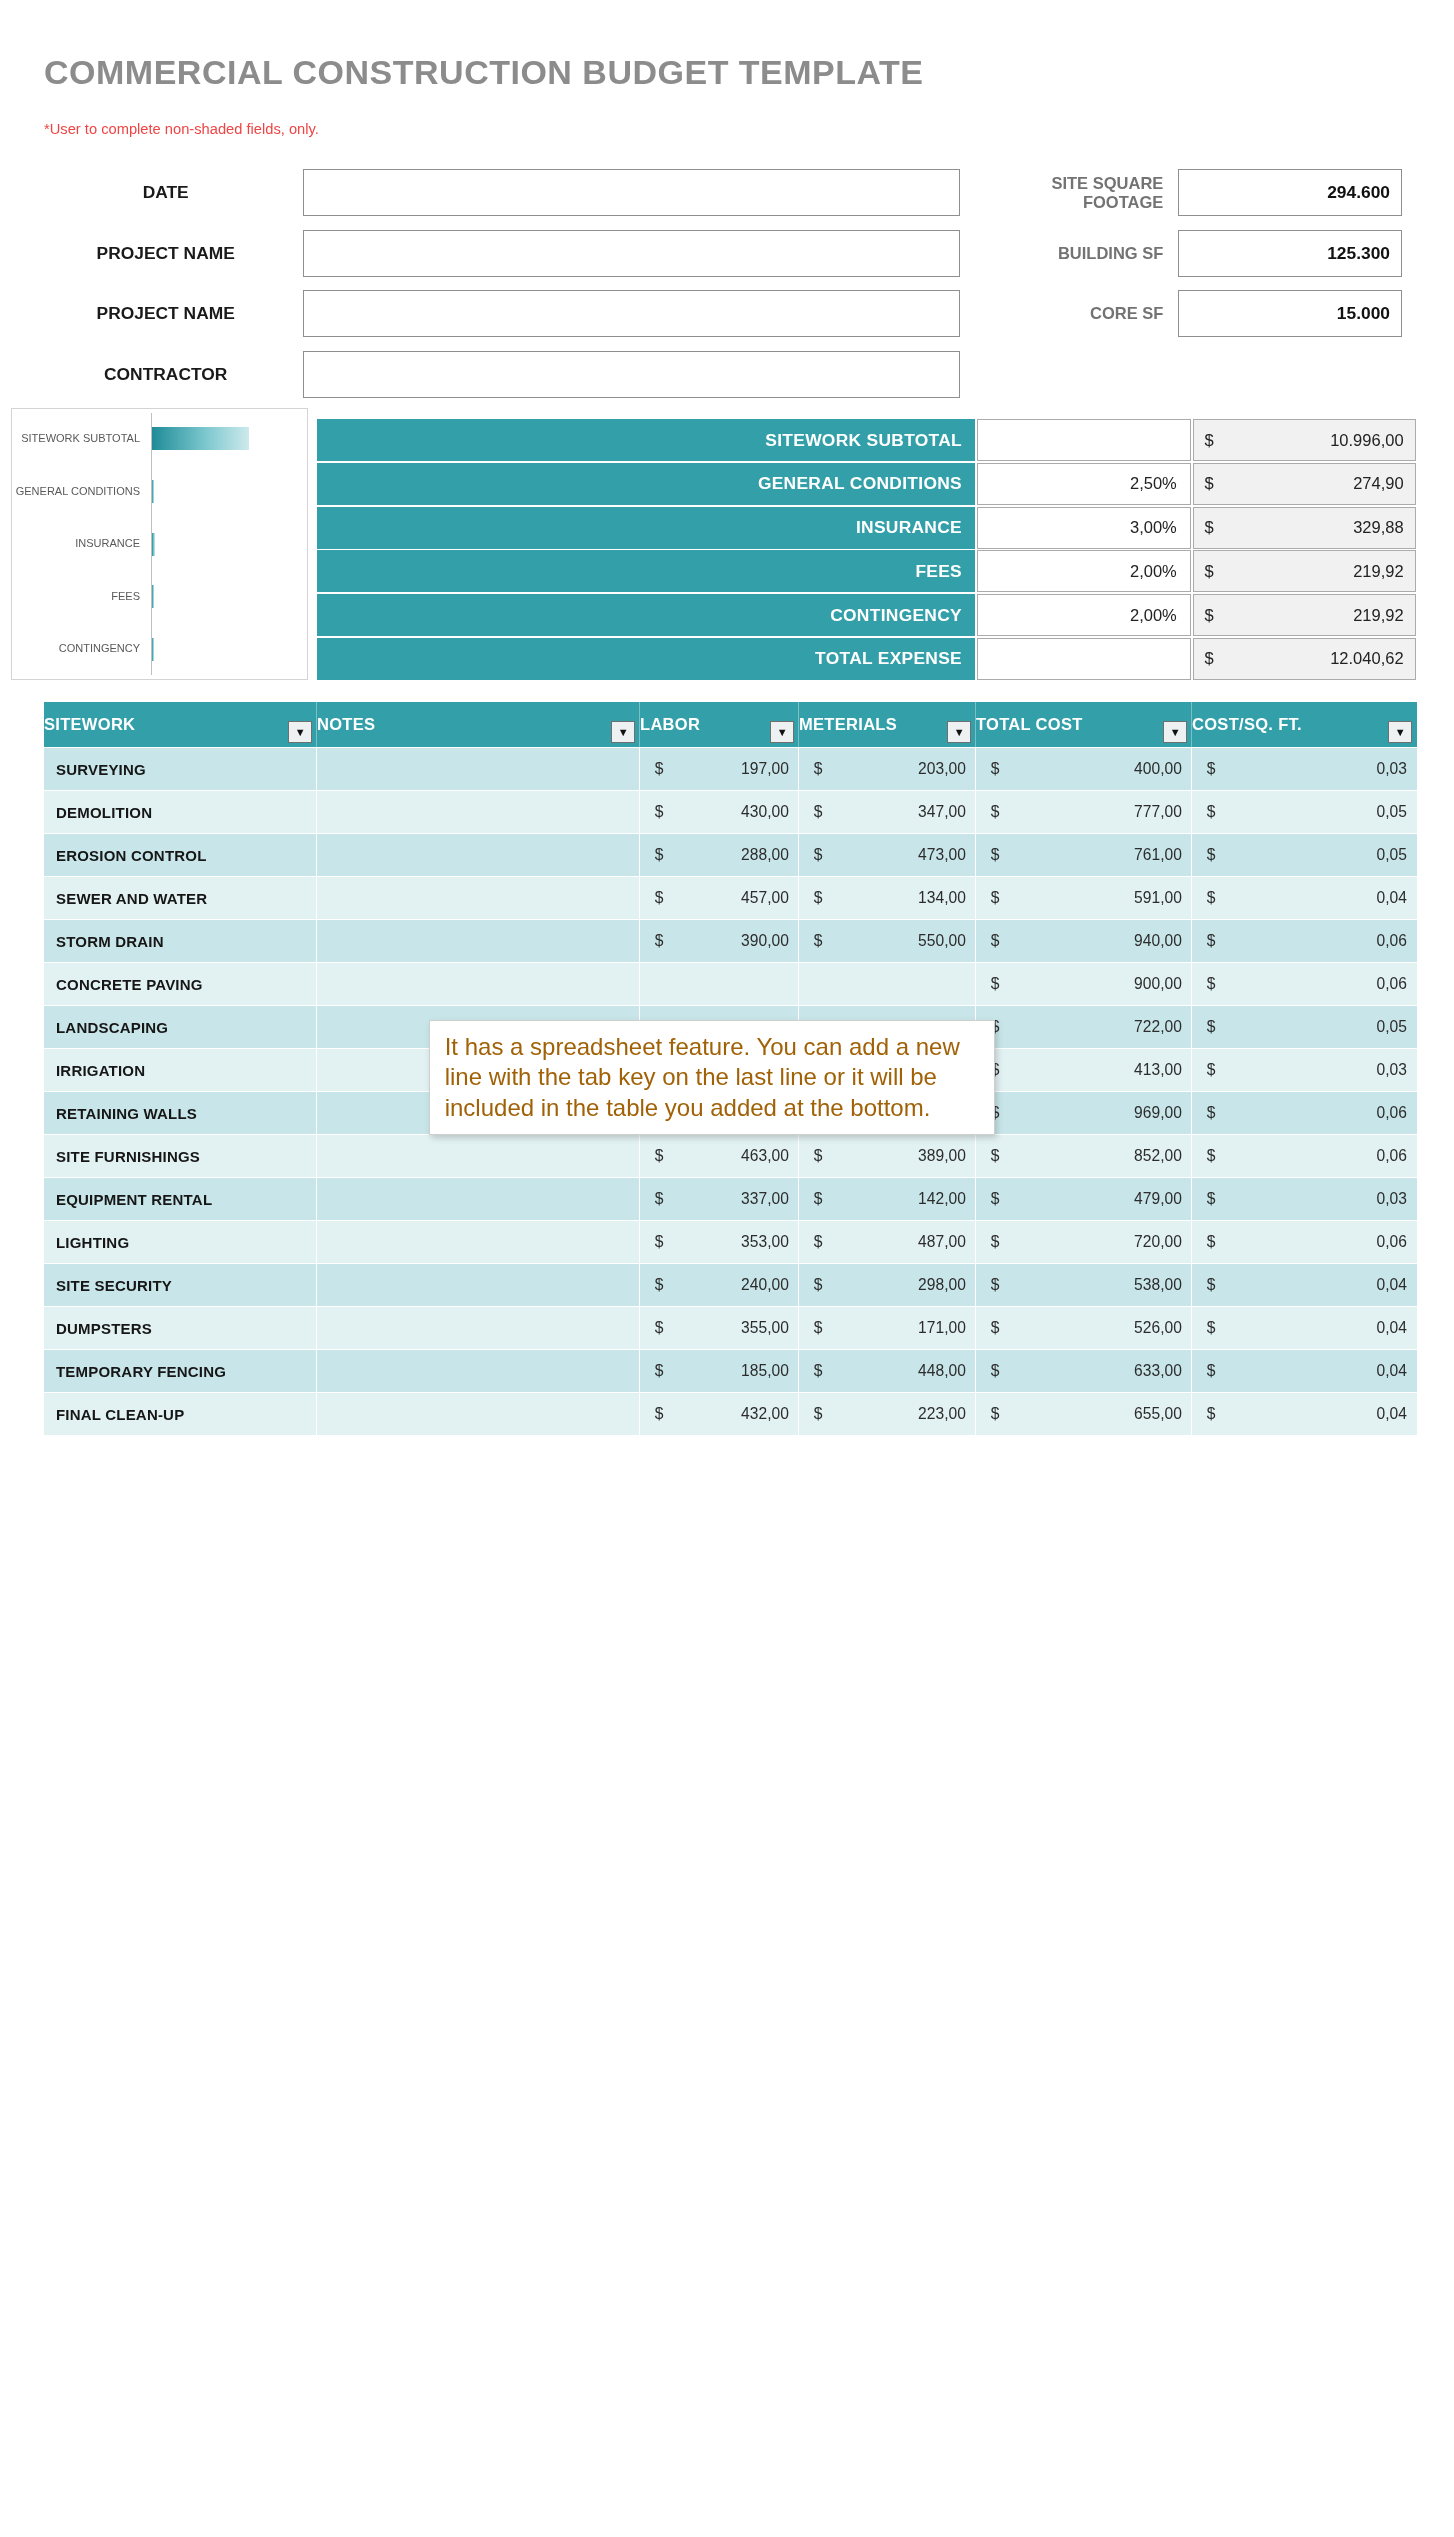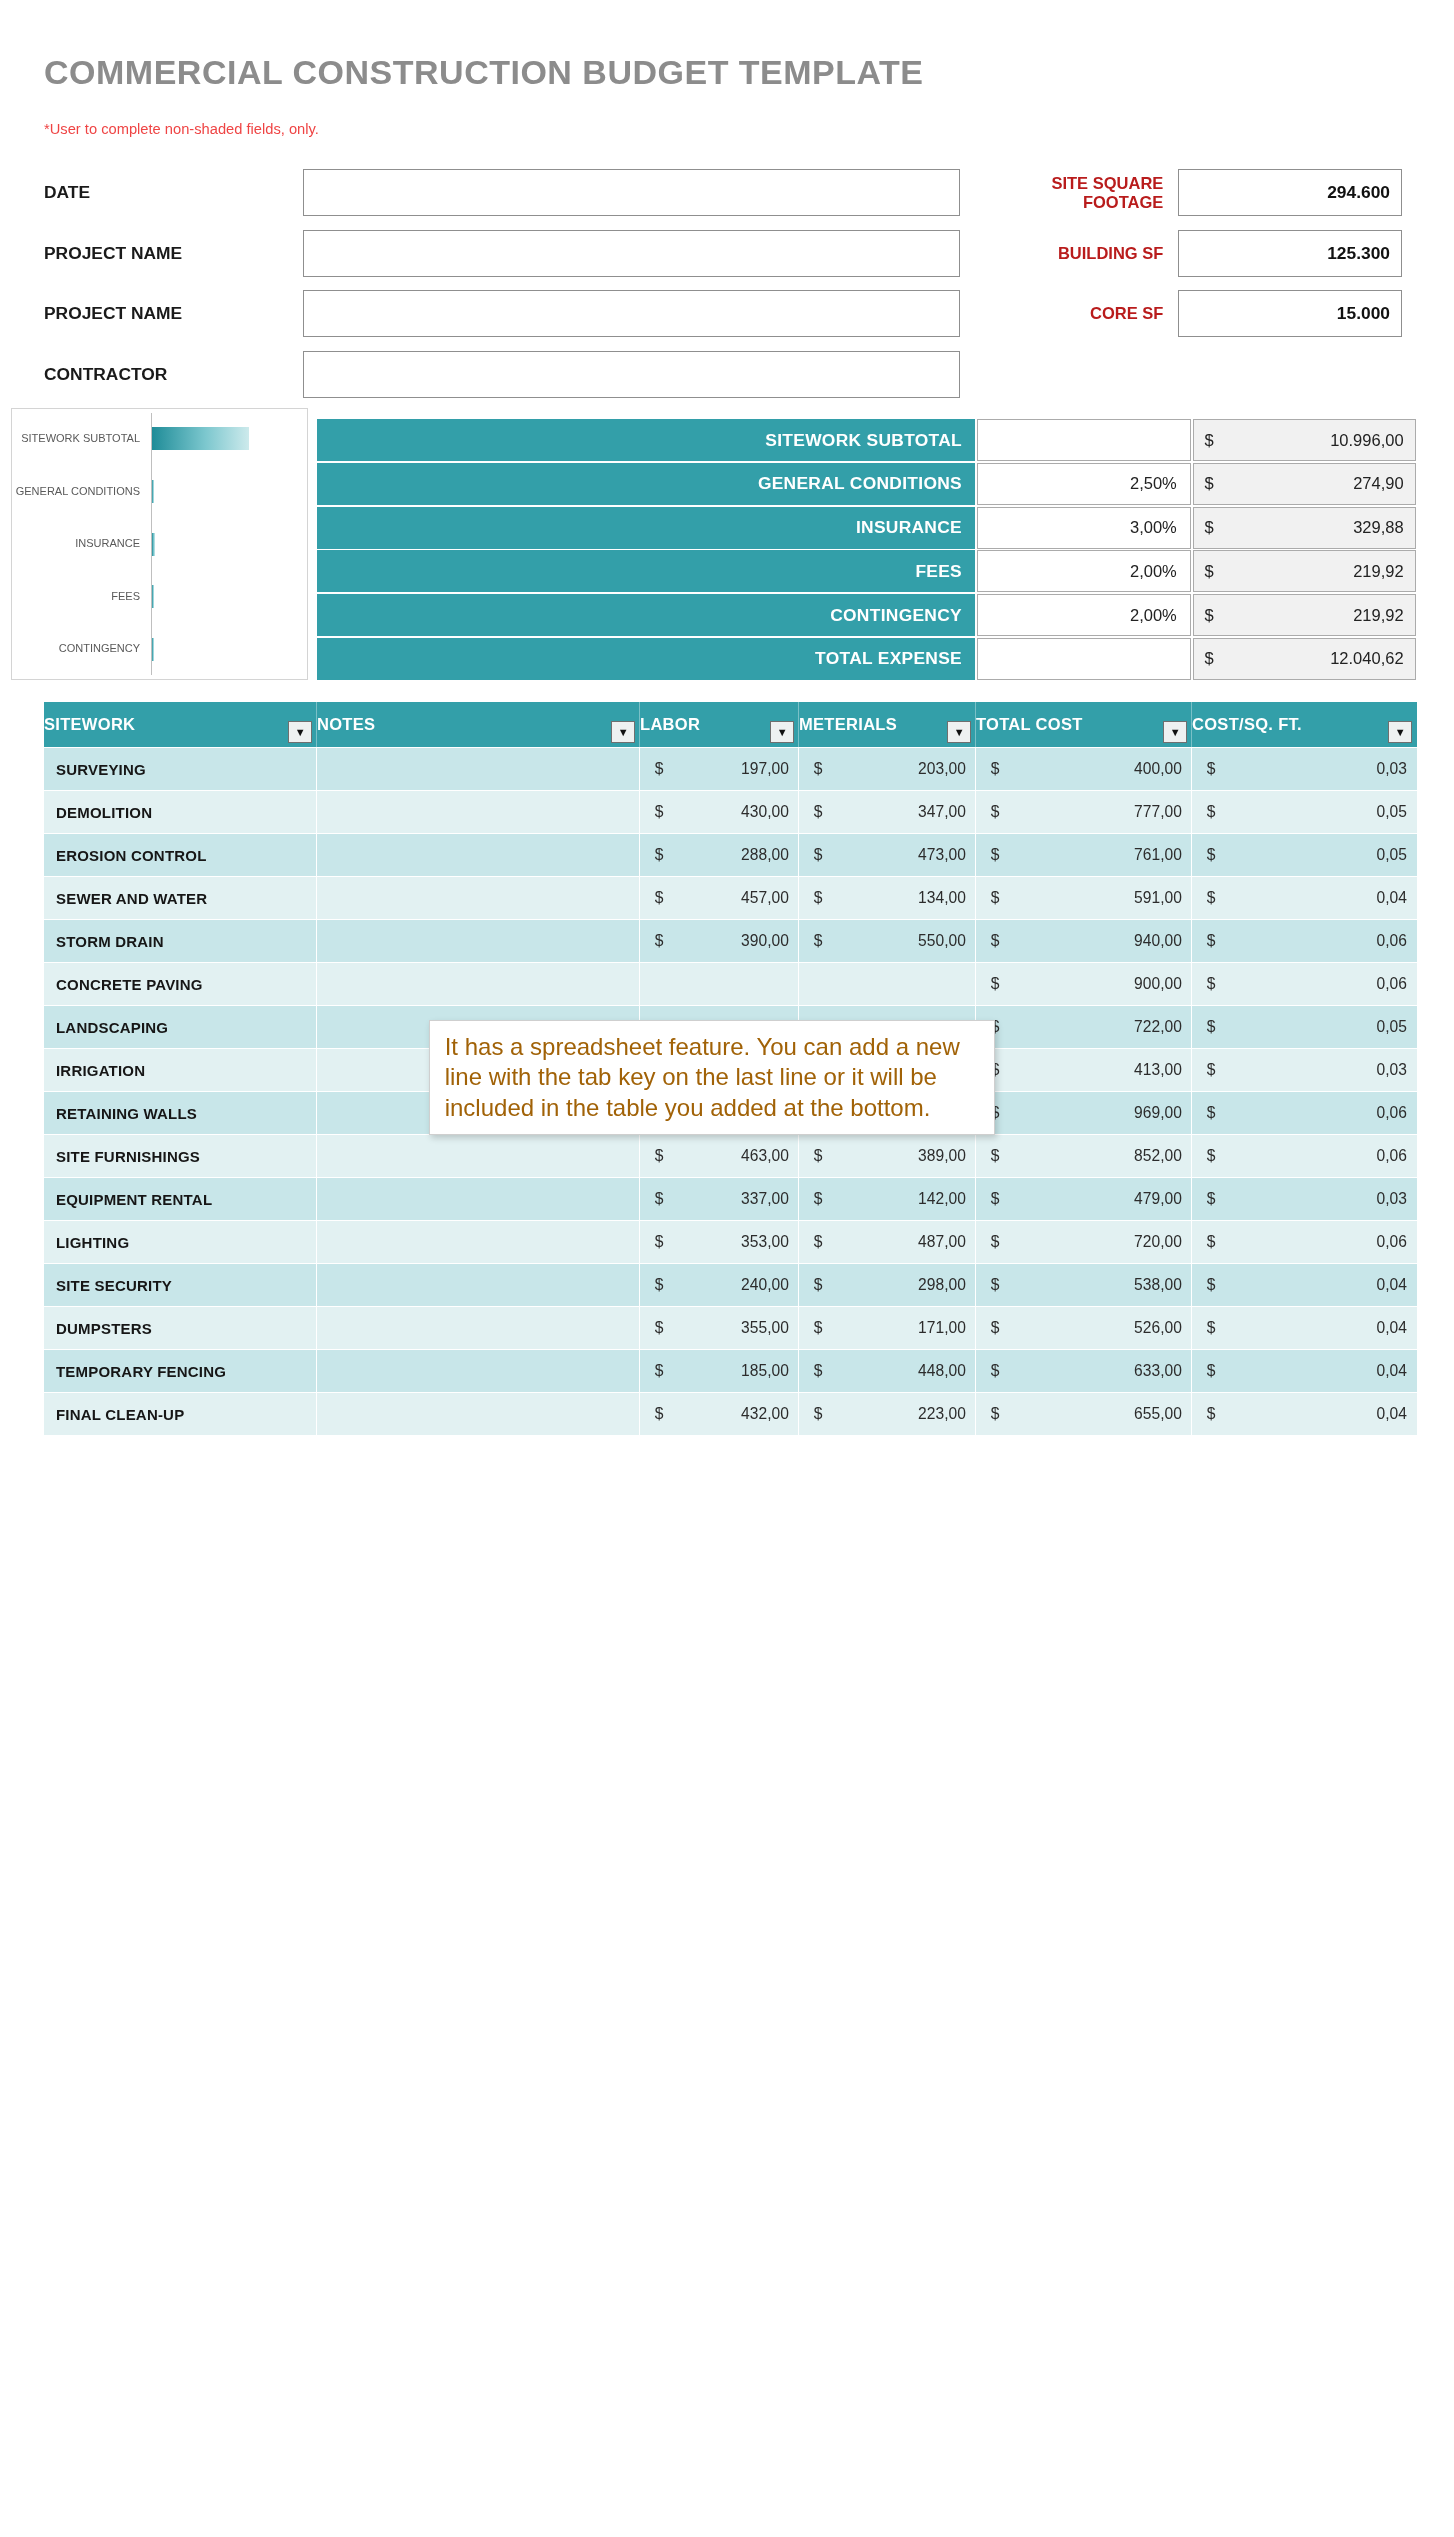--- a/index.html
+++ b/index.html
@@ -6,27 +6,27 @@
   html,body { background:#ffffff; }
   body { font-family: "Liberation Sans", sans-serif; }
   .canvas { position:relative; width:1454px; height:2538px; background:#ffffff; overflow:hidden; }
 
   .page-title { position:absolute; left:44px; top:53px; font-size:34px; font-weight:bold; color:#8c8c8c; letter-spacing:0.5px; }
   .page-subtitle { position:absolute; left:44px; top:121px; font-size:14.7px; color:#ef4444; }
 
   
   .form-left { position:absolute; left:44px; top:169px; width:931px; }
   .form-row { display:flex; align-items:center; height:47px; margin-bottom:13.7px; }
-  .form-label { width:259px; padding-right:15.6px; text-align:left; font-size:17.4px; font-weight:bold; color:#1a1a1a; }
+  .form-label { width:259px; padding-right:15.6px; text-align:center; font-size:17.4px; font-weight:bold; color:#1a1a1a; }
   .form-input { width:657px; height:47px; border:0.9px solid #8f8f8f; background:#ffffff; font-size:17.4px; padding:0 9.2px; font-family:"Liberation Sans",sans-serif; outline:none; }
 
   
   .form-right { position:absolute; left:989px; top:169px; width:428px; }
   .form-row-r { display:flex; align-items:center; height:47px; margin-bottom:13.7px; }
-  .form-label-r { width:189px; padding-right:14.7px; text-align:right; font-size:16.5px; font-weight:bold; color:#b91c1c; }
+  .form-label-r { width:189px; padding-right:14.7px; text-align:right; font-size:16.5px; font-weight:bold; color:#737373; }
   .form-value-r { width:224px; height:47px; border:0.9px solid #8f8f8f; background:#ffffff; font-size:17.4px; font-weight:bold; color:#111; display:flex; align-items:center; justify-content:flex-end; padding-right:11px; }
 
   
   .chart-panel { position:absolute; left:11px; top:408px; width:297px; height:272px; border:0.9px solid #d4d4d4; background:#fff; display:flex; flex-direction:column; padding:3.7px 0; }
   .chart-row { flex:1; display:flex; align-items:center; }
   .chart-label { width:139px; padding-right:11px; text-align:right; font-size:11px; line-height:1.25; color:#595959; }
   .chart-track { flex:1; align-self:stretch; border-left:0.9px solid #bfbfbf; display:flex; align-items:center; }
   .chart-bar { height:23px; background:linear-gradient(90deg,#1f8c98,#7cc7ce 55%,#cdeaec); }
 
   

